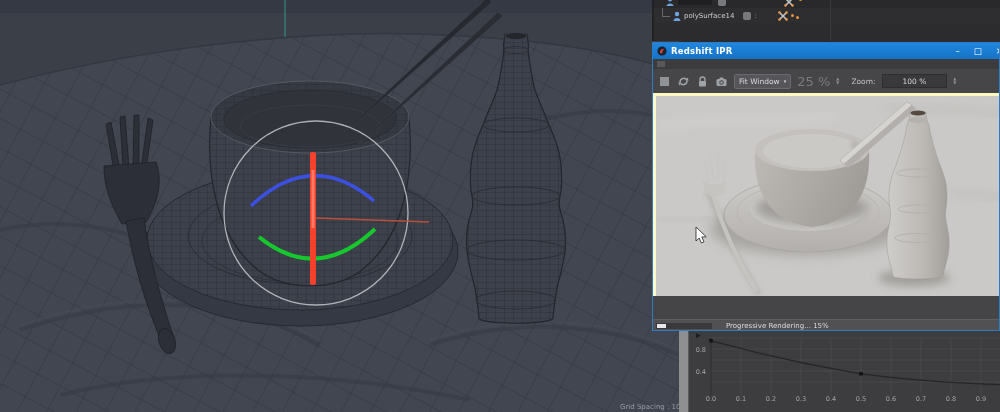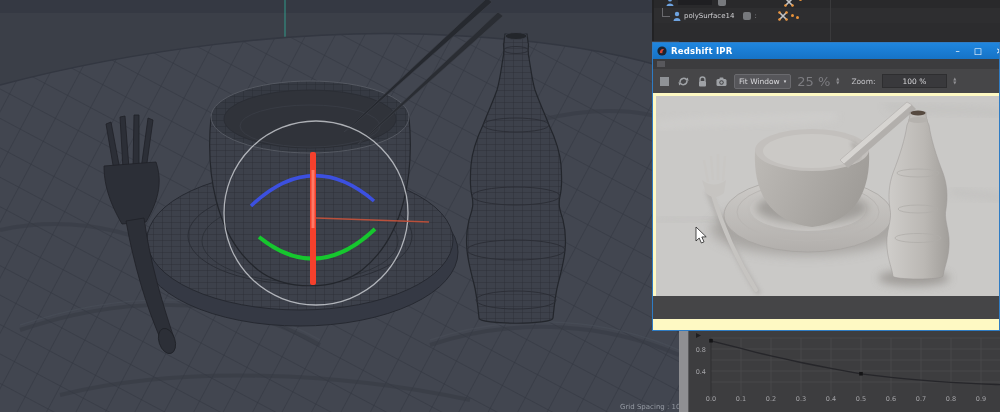--- a/index.html
+++ b/index.html
@@ -324,20 +324,26 @@
         <ellipse cx="262" cy="113" rx="20" ry="4"></ellipse>
         <ellipse cx="262" cy="142" rx="23" ry="4.5"></ellipse>
       </g>
 
       <path d="M40,131 l0,14 l3.2,-3 l2.2,5 l2.6,-1.2 l-2.2,-4.8 l4.4,-0.2 z" fill="#ffffff" stroke="#222" stroke-width="0.8"></path>
     </svg>
   </div>
 
   <div id="rs-footer"></div>
 
+  <div id="rs-status">
+    <div class="prog-track">
+        <div class="prog-thumb"></div>
+      </div>
+    <span class="txt">Progressive Rendering... 15%</span>
+  </div>
 </div>
 
 <div id="graph-panel" class="abs">
   <div id="graph-scrollbar"></div>
   <svg id="curve-svg" width="312" height="81">
       <line x1="23" y1="7" x2="312" y2="7" stroke="#48484b" stroke-width="1"></line>
       <line x1="23" y1="18" x2="312" y2="18" stroke="#48484b" stroke-width="1"></line>
       <line x1="23" y1="29" x2="312" y2="29" stroke="#48484b" stroke-width="1"></line>
       <line x1="23" y1="40" x2="312" y2="40" stroke="#48484b" stroke-width="1"></line>
       <line x1="23" y1="51" x2="312" y2="51" stroke="#48484b" stroke-width="1"></line>

